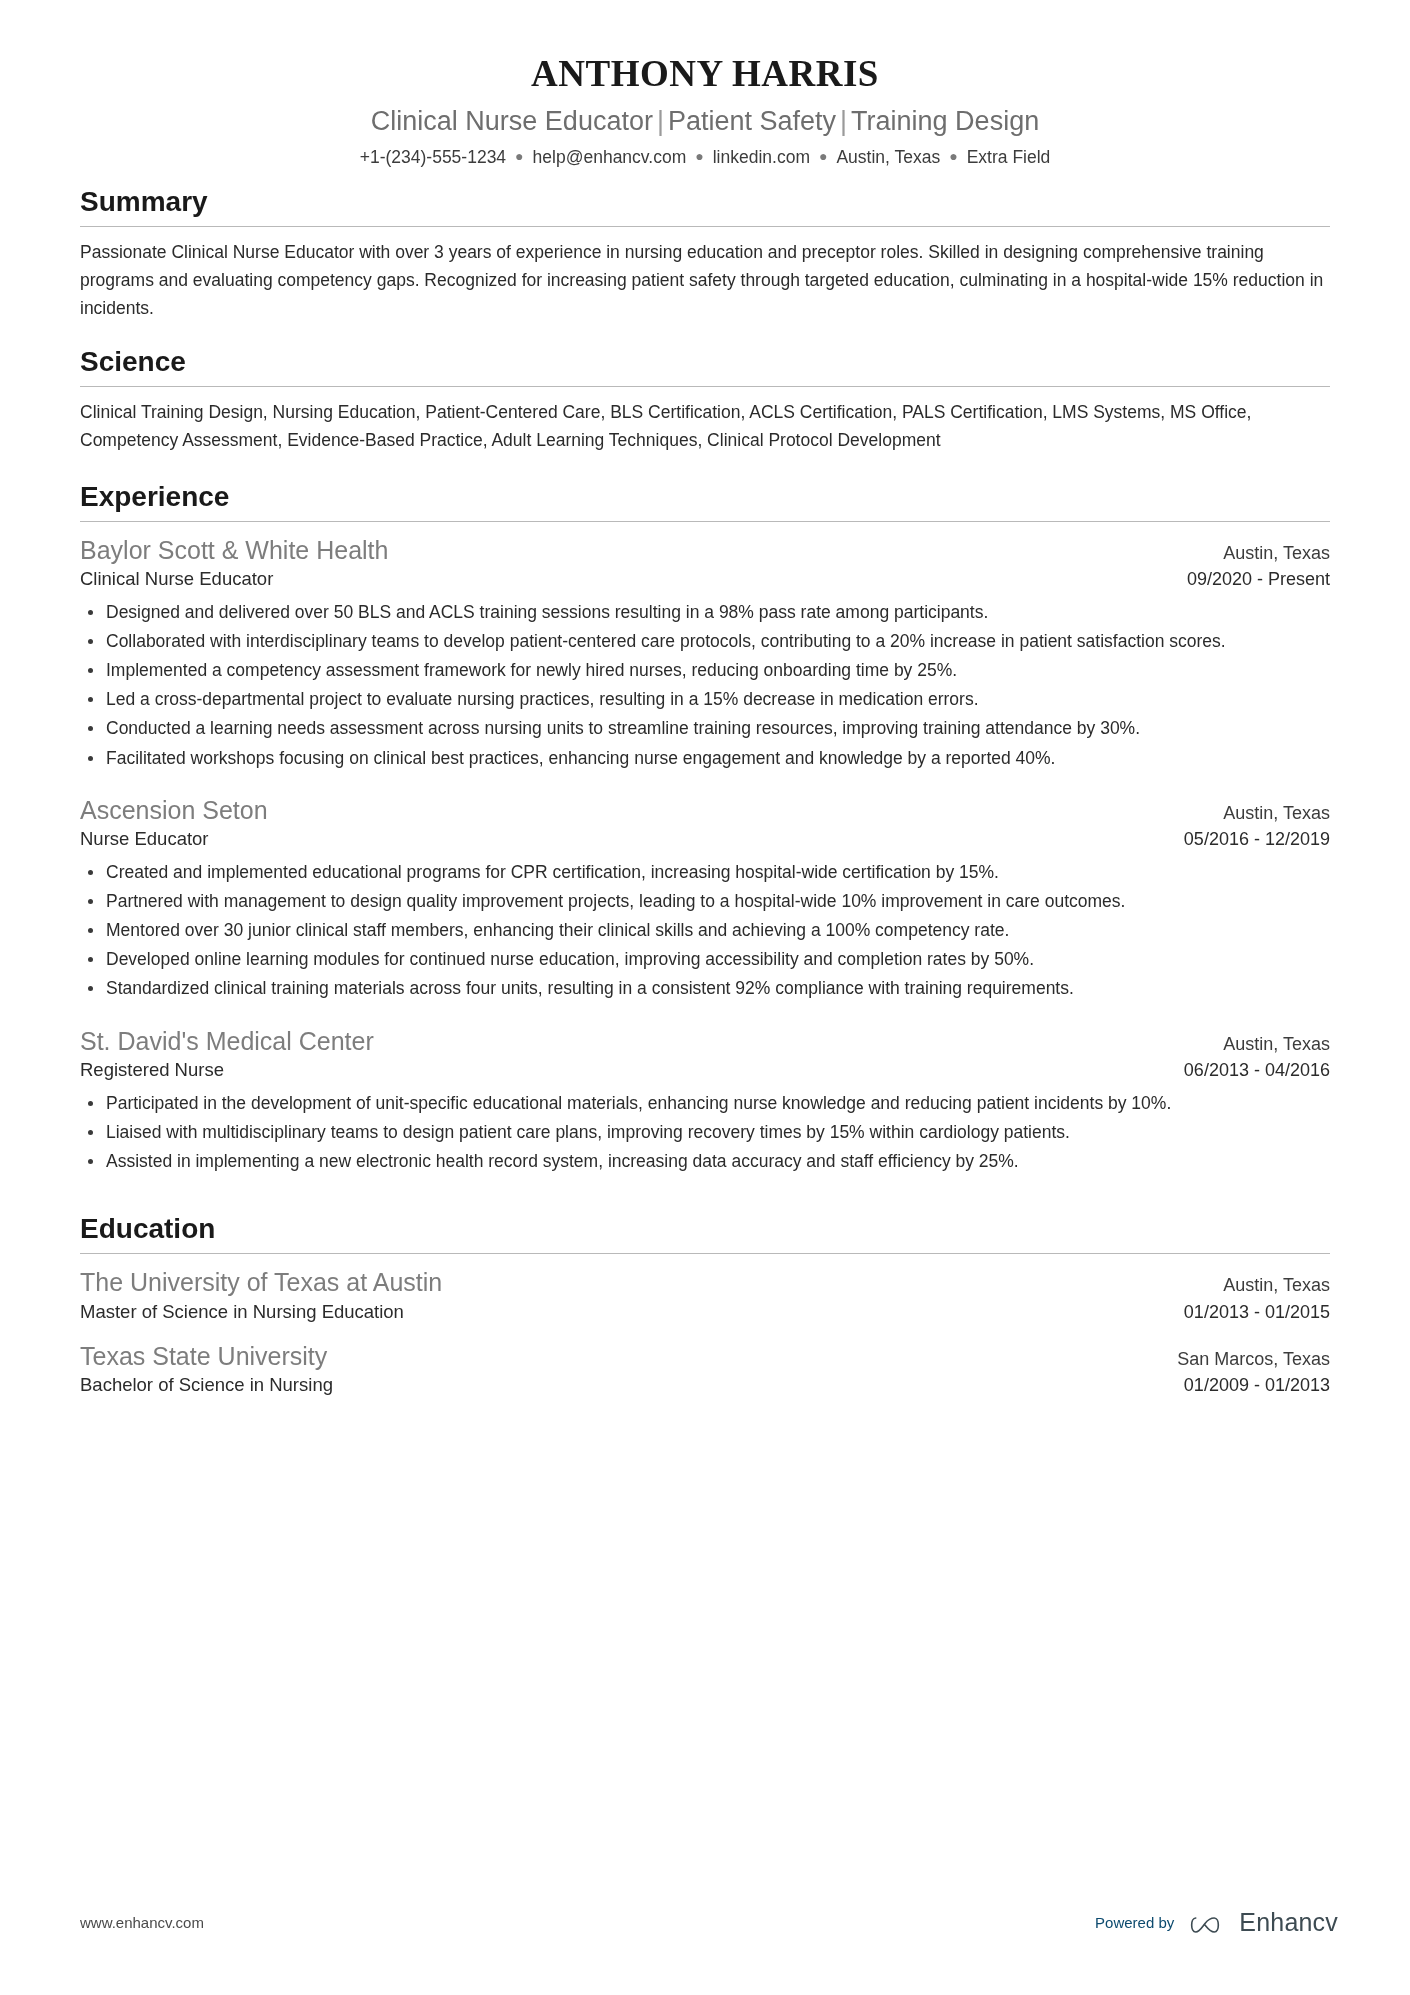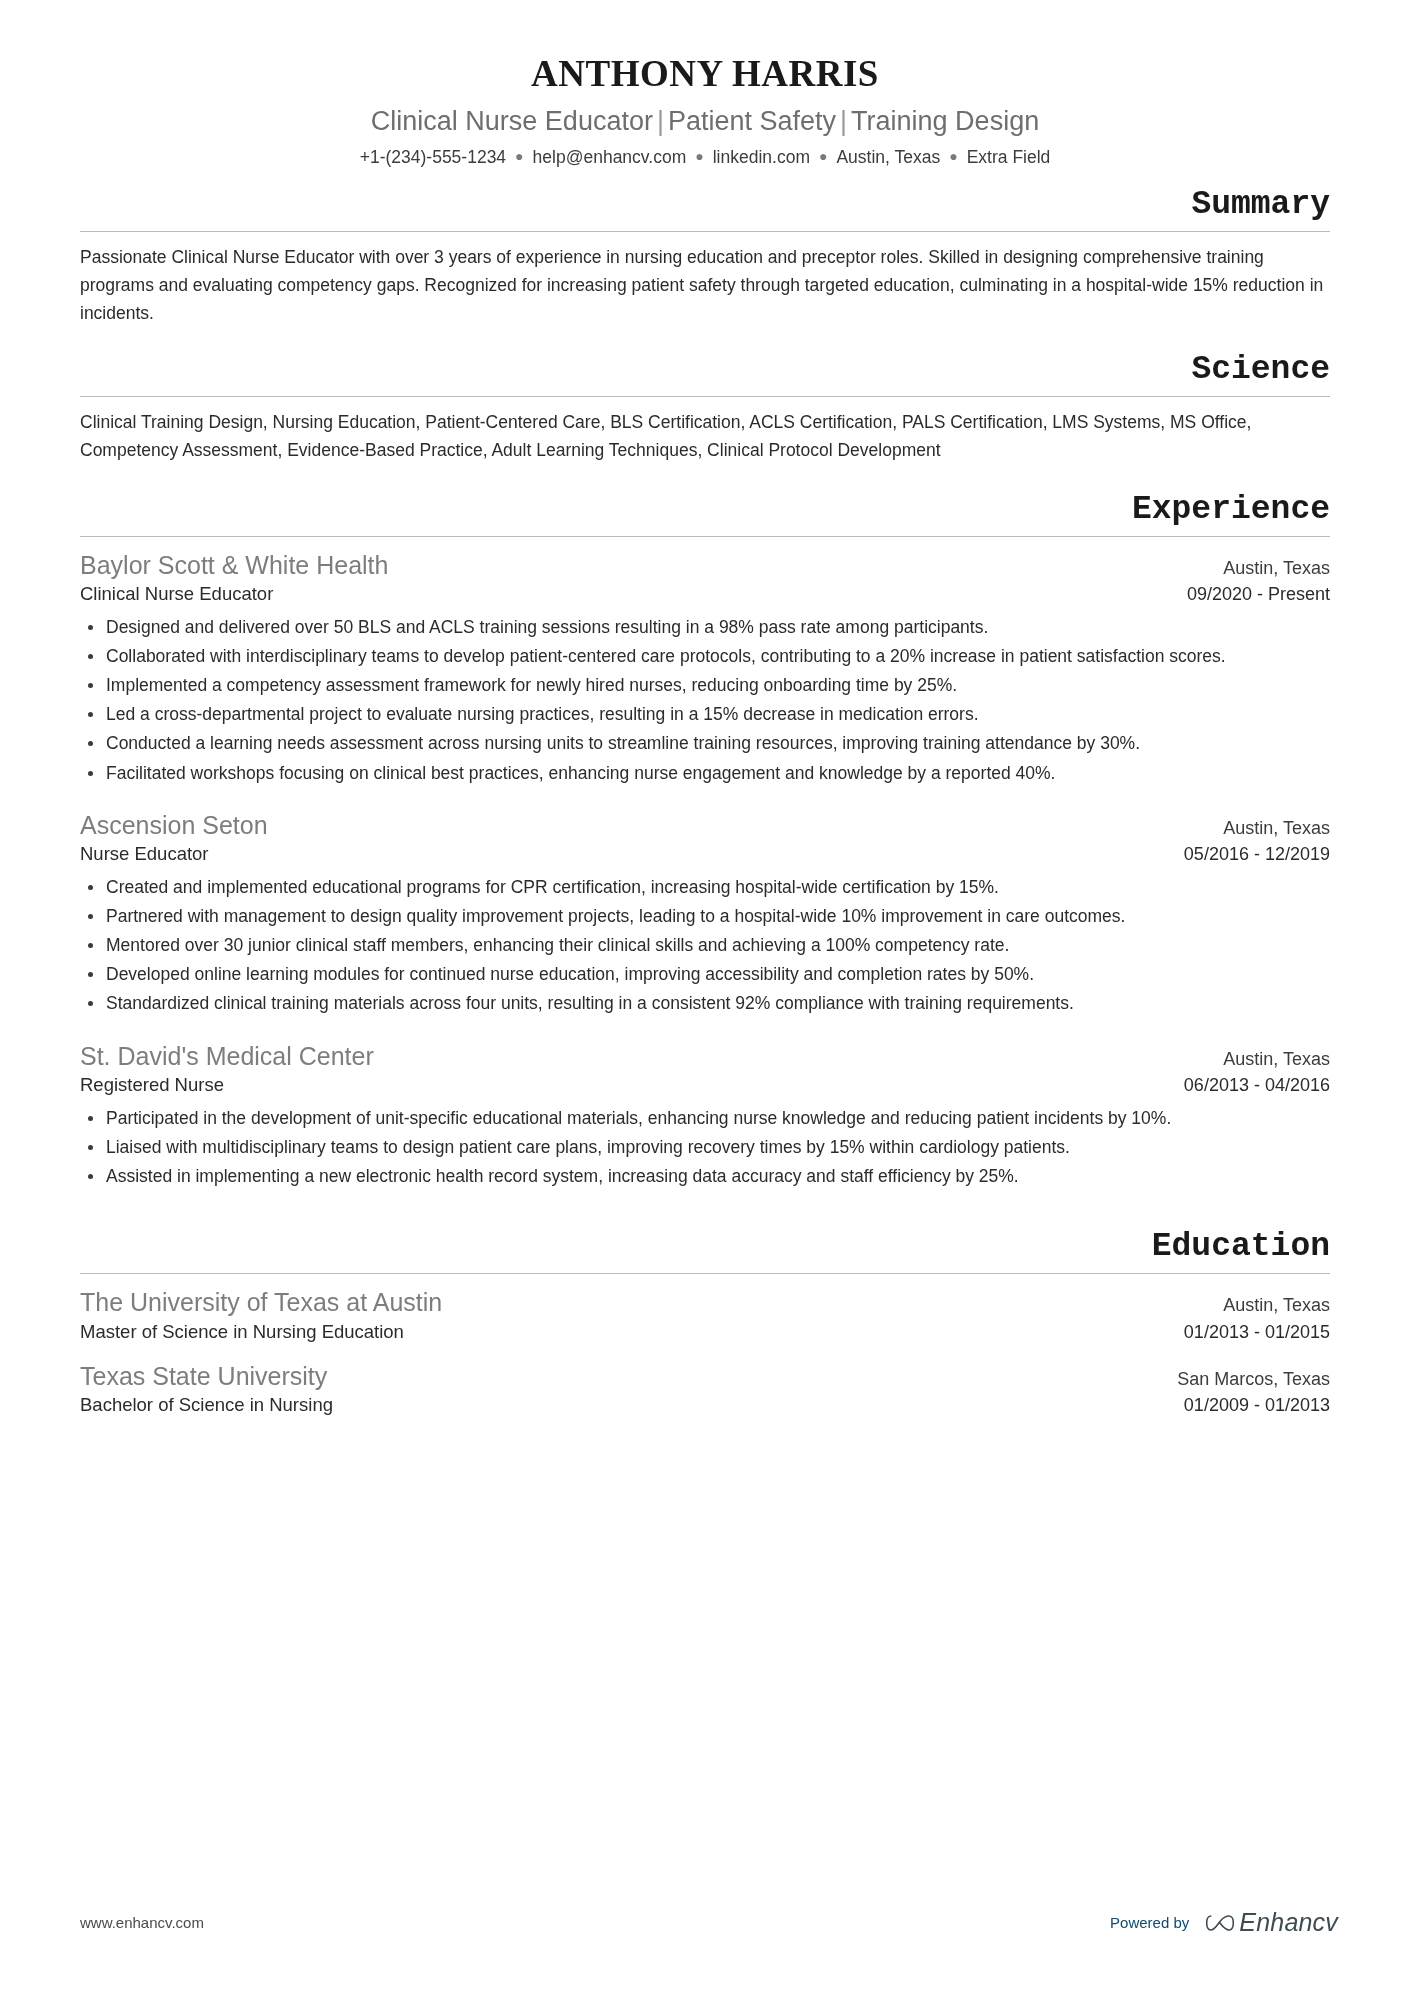--- a/index.html
+++ b/index.html
@@ -56,24 +56,24 @@
     font-size: 14px;
     position: relative;
     top: -2px;
   }
 
   
   .section {
     margin-top: 10px;
   }
   .section-title {
-    text-align: right;
-    font-family: Liberation Mono, monospace;
+    text-align: left;
+    font-family: Liberation Sans, sans-serif;
     font-weight: bold;
-    font-size: 33px;
+    font-size: 28px;
     color: #1a1a1a;
     margin: 0 0 8px 0;
   }
   .rule {
     border-top: 1px solid #b9b9b9;
     height: 0;
     margin: 0 0 12px 0;
   }
 
   .body-text {
@@ -168,23 +168,22 @@
     display: flex;
     align-items: center;
     gap: 14px;
   }
   .powered {
     font-size: 15px;
     color: #0c4a6e;
   }
   .brand {
     display: flex;
-    align-items: center;
-    gap: 2px;
-    font-style: italic;
+    align-items: flex-end;
+    gap: 17px;
   }
   .brand-name {
     font-size: 25px;
     color: #3d4b52;
     letter-spacing: 0.2px;
   }
   .brand-mark {
     width: 34px;
     height: 24px;
     display: block;

